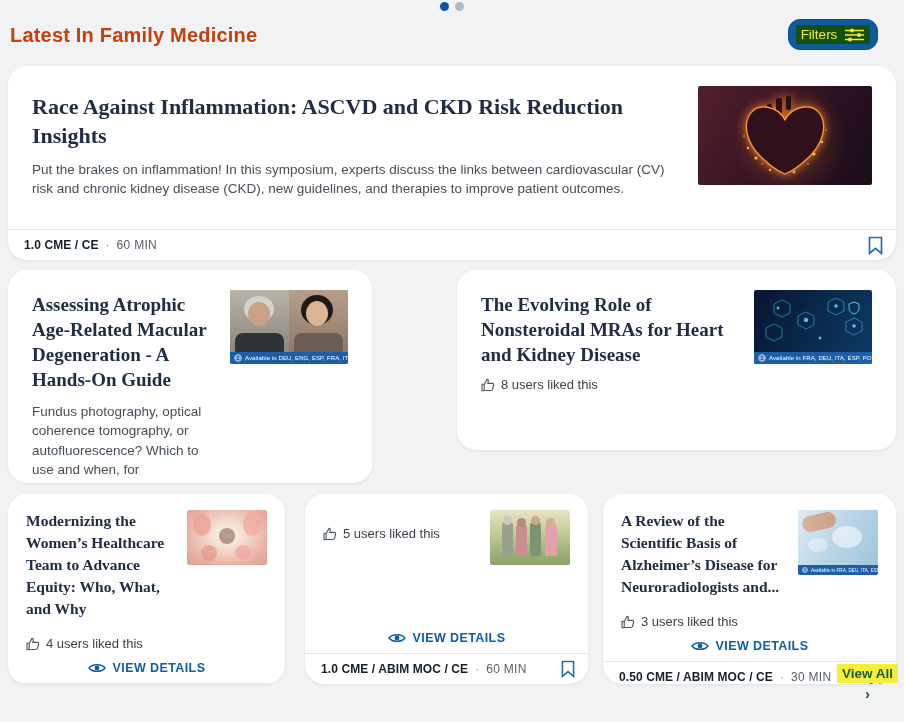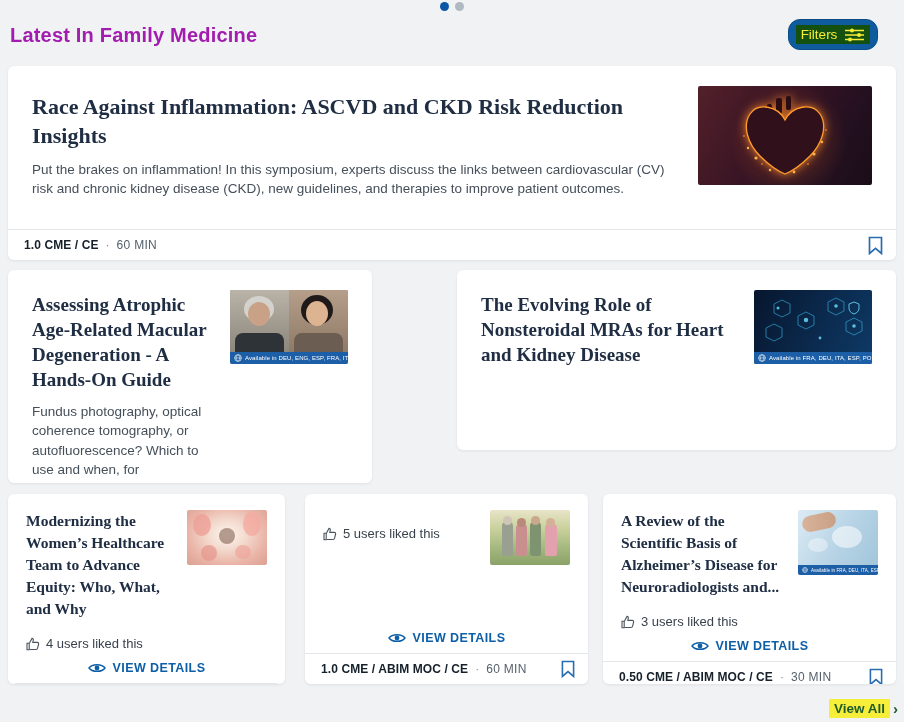--- a/index.html
+++ b/index.html
@@ -13,38 +13,38 @@
   }
   
   .dots { position:absolute; top:2px; left:0; right:0; display:flex; justify-content:center; gap:6px; }
   .dot { width:9px; height:9px; border-radius:50%; }
   .dot.active { background:#0b57a5; }
   .dot.inactive { background:#b0b8c1; }
 
   
   .page-title {
     position:absolute; top:24px; left:10px;
-    font-size:20px; font-weight:700; color:#a21caf; letter-spacing:.2px;
+    font-size:20px; font-weight:700; color:#c2410c; letter-spacing:.2px;
   }
   .filters-btn {
     position:absolute; top:19px; right:26px;
     height:31px; min-width:90px;
     background:#0e5c9e; border:1px solid #0a4d86; border-radius:12px;
     display:flex; align-items:center; justify-content:center;
     cursor:pointer; padding:0 6px;
   }
   .filters-hl {
     background:#14500f; display:flex; align-items:center; gap:7px;
     padding:2px 5px;
   }
   .filters-label { color:#f8ec35; font-size:13.5px; font-weight:400; }
 
   
   .card {
-    position:absolute; background:#ffffff; border-radius:6px;
+    position:absolute; background:#ffffff; border-radius:19px;
     box-shadow:0 1px 3px rgba(20,30,40,.08);
     display:flex; flex-direction:column; overflow:hidden;
   }
   #card-featured { left:8px;   top:66px;  width:888px; height:194px; }
   #card-med-1    { left:8px;   top:270px; width:364px; height:213px; }
   #card-med-2    { left:457px; top:270px; width:439px; height:180px; }
   #card-sm-1     { left:8px;   top:494px; width:277px; height:190px;align-items:center; }
   #card-sm-2     { left:305px; top:494px; width:283px; height:190px; }
   #card-sm-3     { left:603px; top:494px; width:293px; height:190px; }
 
@@ -125,22 +125,22 @@
   .img-scan {
     width:80px; height:65px;
     background:linear-gradient(120deg,#dcebf4 0%, #b8d4e6 50%, #9fc4da 100%);
   }
   .scan-hand { position:absolute; top:4px; left:4px; width:34px; height:16px;
     background:linear-gradient(100deg,#d9b49a,#c79f84); border-radius:8px; transform:rotate(-12deg); }
   .scan-blob { position:absolute; border-radius:50%; background:rgba(255,255,255,.55); }
 
   
   .view-all {
-    position:absolute; top:699px; right:6px;
-    display:flex; align-items:center; gap:3px; cursor:pointer;
+    position:absolute; top:664px; right:6px;
+    display:flex; align-items:center; gap:3px; cursor:pointer;flex-direction:column;
   }
   .view-all-hl {
     background:#f7ee3a; color:#1c5c2e; font-size:13.5px; font-weight:700;
     padding:2px 5px;
   }
   .view-all-chevron { color:#1c5c2e; font-size:15px; font-weight:700; line-height:1; }
 
   svg { display:block; }
 </style>
 </head>
@@ -258,20 +258,28 @@
       </div>
     </div>
   </div>
 
 </div>
 
 <div class="card med" id="card-med-2">
   <div class="card-body">
     <div class="text-col">
       <div class="serif-title">The Evolving Role of Nonsteroidal MRAs for Heart and Kidney Disease</div>
+      <div class="likes-row">
+        <span>
+          <svg width="14" height="14" viewBox="0 0 14 14">
+              <path d="M1 6.2 h2.2 v6.6 H1 z M3.2 12 V6.6 L6 1.4 c.9 0 1.5.8 1.3 1.7 L6.8 5.4 h4.6 c.8 0 1.4.8 1.2 1.6 l-1 4.2 c-.2.8-.8 1.3-1.6 1.3 H3.9" fill="none" stroke="#4a545e" stroke-width="1.1"></path>
+            </svg>
+        </span>
+        <span>8 users liked this</span>
+      </div>
     </div>
     <div class="img-col">
       <div class="thumb img-tech" style="width:118px;height:74px;">
         <svg width="118" height="60" viewBox="0 0 118 60" style="position:absolute;top:0;left:0;">
           <g fill="none" stroke="#35a7d8" stroke-width=".9" opacity=".75">
             <polygon points="20,14 28,10 36,14 36,23 28,27 20,23"></polygon>
             <polygon points="44,26 52,22 60,26 60,35 52,39 44,35"></polygon>
             <polygon points="74,12 82,8 90,12 90,21 82,25 74,21"></polygon>
             <polygon points="92,32 100,28 108,32 108,41 100,45 92,41"></polygon>
             <polygon points="12,38 20,34 28,38 28,47 20,51 12,47"></polygon>

